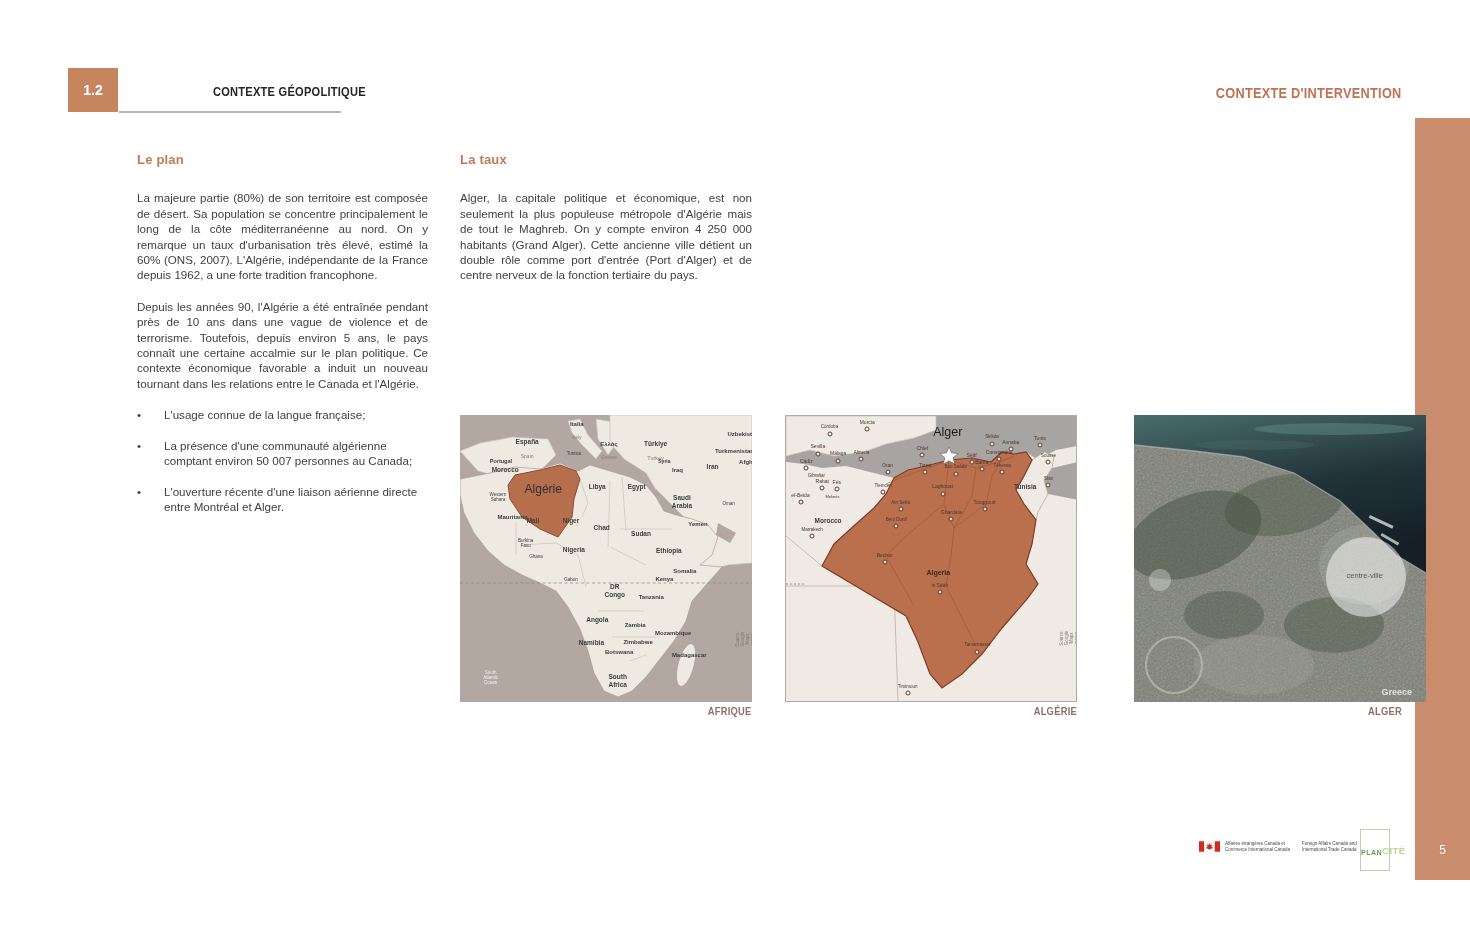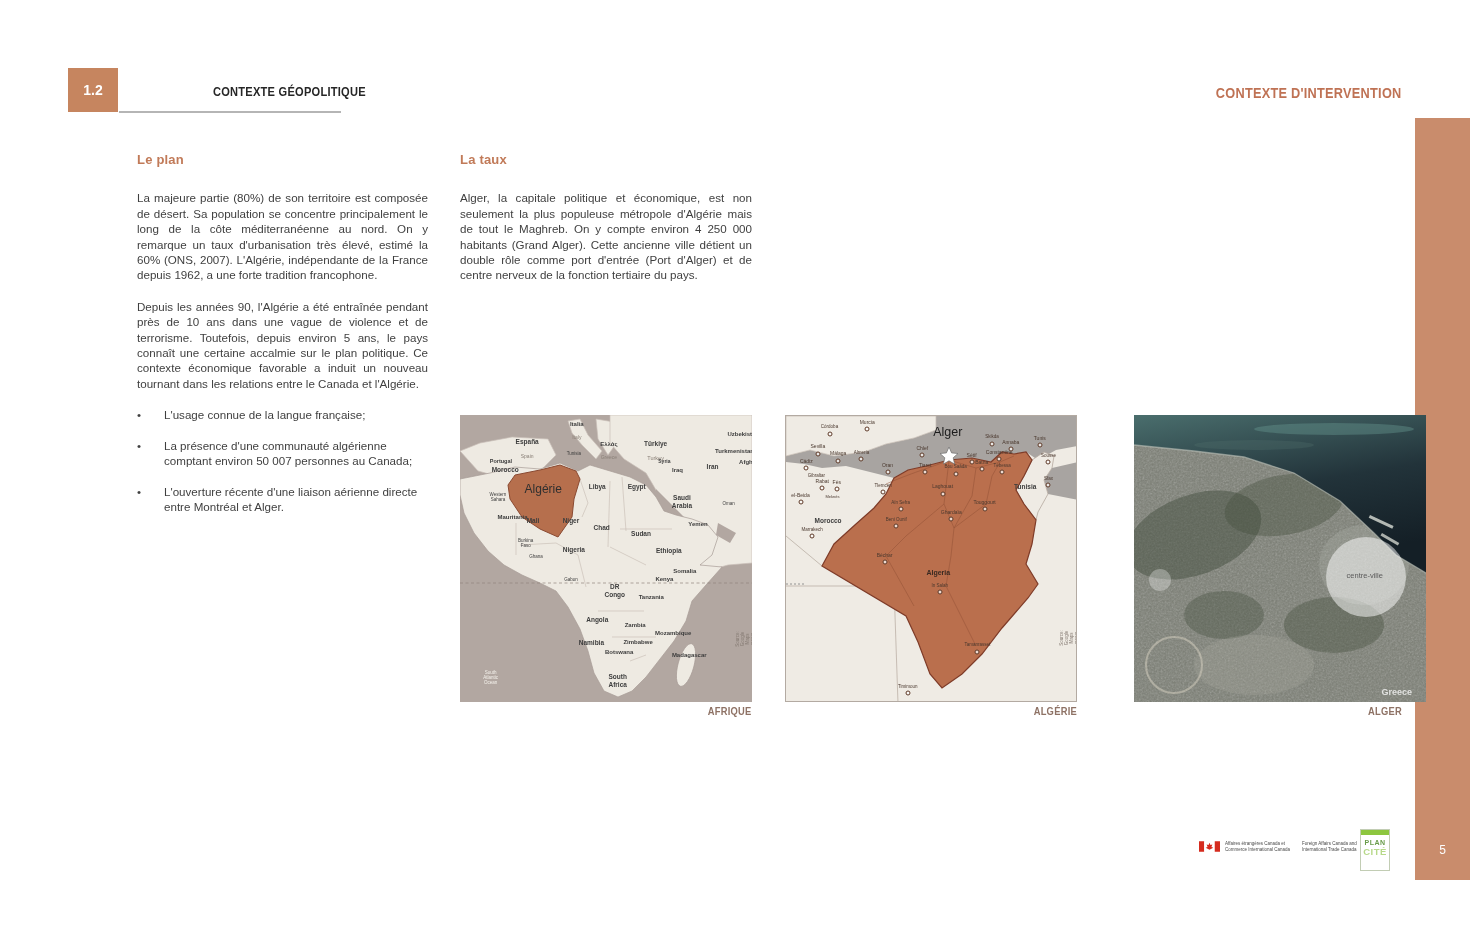--- a/index.html
+++ b/index.html
@@ -36,21 +36,21 @@
   #fig2{border:1px solid #b3aaa2;width:290px;height:285px;}
   .maplabel{position:absolute;white-space:pre-line;text-align:center;line-height:1.15;z-index:3;}
   .mapdot{position:absolute;width:3px;height:3px;border:1px solid #5f3a28;background:rgba(255,255,255,.75);
           border-radius:50%;transform:translate(-50%,-50%);z-index:2;}
   .fig-cap{top:705px;width:292px;text-align:right;color:#8e7265;font-size:11px;}
 
   
   #wordmark{left:1199px;top:841px;display:flex;align-items:flex-start;}
   .wm-txt{font-size:4.5px;line-height:1.35;color:#4a4a4a;margin-left:5px;white-space:pre-line;}
   #plancite{left:1360px;top:829px;width:28px;height:40px;border:1px solid #c2cdb4;background:#fff;
-            display:flex;flex-direction:column;align-items:center;}
+            display:flex;align-items:center;}
   #pc-bar{width:100%;height:5px;background:#8dc63f;}
   #pc-top{font-size:7px;font-weight:bold;color:#6a9c4a;letter-spacing:.5px;margin-top:4px;}
   #pc-bot{font-size:9.5px;font-weight:bold;color:#b7d989;letter-spacing:.5px;}
 </style>
 </head>
 <body>
 
 <div id="page">
 
   <div id="secbox" class="abs">

